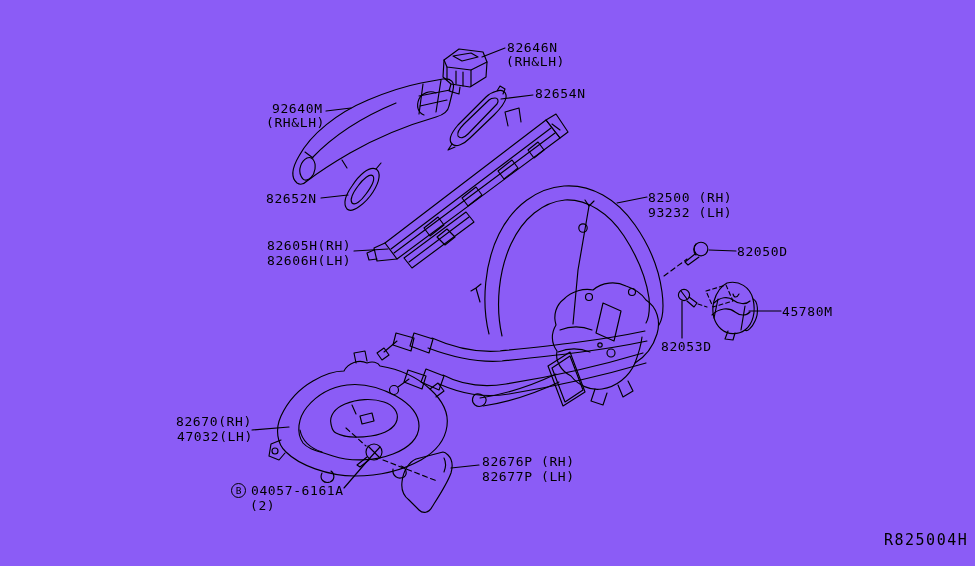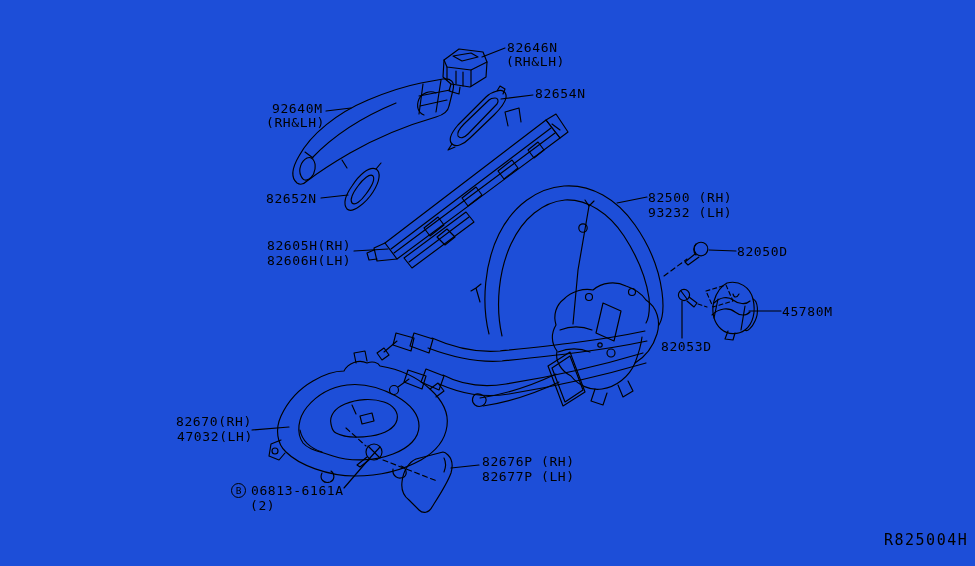--- a/index.html
+++ b/index.html
@@ -1,17 +1,17 @@
 <!DOCTYPE html>
 <html><head>
 <meta charset="utf-8">
 <style>
   html,body{margin:0;padding:0;background:#ffffff;}
   .stage{
-    position:relative;width:975px;height:566px;background:#1d4ed8;overflow:hidden;
+    position:relative;width:975px;height:566px;background:#8b5cf6;overflow:hidden;
     font-family:"DejaVu Sans Mono","Liberation Mono",monospace;color:#000;
   }
   .art{position:absolute;left:0;top:0;}
   .lbl{
     position:absolute;font-size:13px;line-height:14px;letter-spacing:0.6px;
     white-space:nowrap;color:#000;
   }
   .bolt-row{display:flex;align-items:center;gap:5px;}
   .bmark{
     display:inline-flex;align-items:center;justify-content:center;
@@ -212,21 +212,21 @@
 
   <div class="lbl" style="left:782px;top:305px">45780M</div>
 
   <div class="lbl" style="left:661px;top:340px">82053D</div>
 
   <div class="lbl" style="left:176px;top:415px">82670(RH)</div>
   <div class="lbl" style="left:177px;top:430px">47032(LH)</div>
 
   <div class="lbl bolt-row" style="left:231px;top:483px">
     <span class="bmark">B</span>
-    <span>06813-6161A</span>
+    <span>04057-6161A</span>
   </div>
   <div class="lbl" style="left:250px;top:499px">(2)</div>
 
   <div class="lbl" style="left:482px;top:455px">82676P (RH)</div>
   <div class="lbl" style="left:482px;top:470px">82677P (LH)</div>
 
   <div class="refcode">R825004H</div>
 </div>
 
 </body></html>

